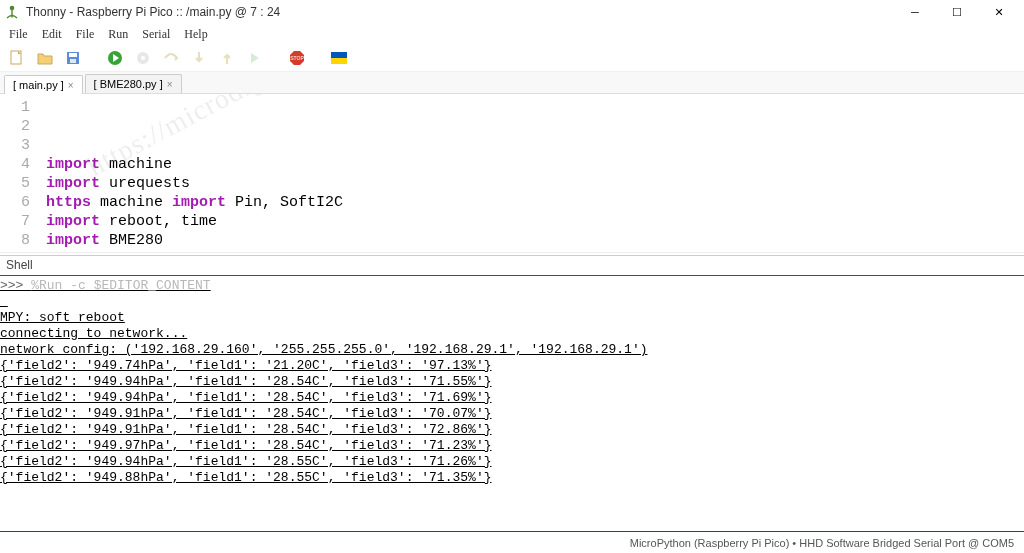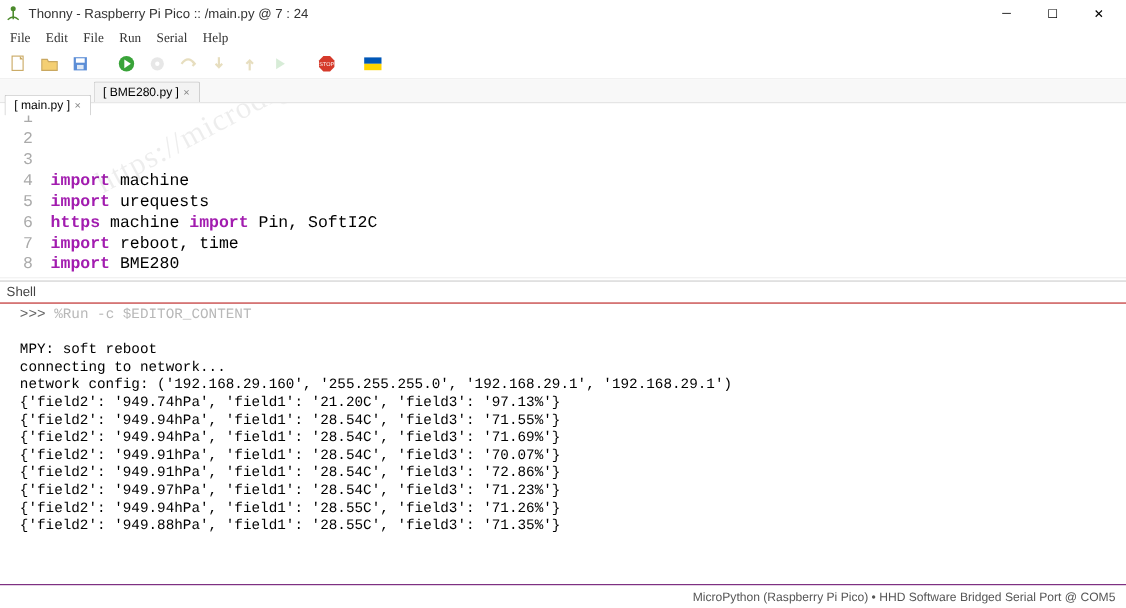--- a/index.html
+++ b/index.html
@@ -9,30 +9,30 @@
   .titlebar .title { flex: 1; font-size: 12px; color: #333; }
   .win-controls { display: flex; gap: 0; }
   .win-btn { width: 42px; height: 24px; display: flex; align-items: center; justify-content: center; font-size: 11px; font-family: "Segoe UI Symbol", sans-serif; }
   .menubar { height: 20px; display: flex; align-items: center; padding: 0 2px; gap: 0; font-size: 12px; color:#333; }
   .menubar .menu-item { padding: 2px 7px; font-family: Liberation Serif, serif; }
   .toolbar { height: 28px; display: flex; align-items: center; padding: 2px 6px; gap: 6px; border-bottom: 1px solid #f0f0f0; }
   .tbtn { width: 22px; height: 22px; display: flex; align-items: center; justify-content: center; font-size: 14px; }
   .tbtn.disabled { opacity:.35; }
   .tabs { height: 22px; display: flex; align-items: flex-end; padding: 0 4px; gap: 0; border-bottom: 1px solid #ddd; background: #f8f8f8; }
   .tab { padding: 3px 8px; font-size: 11px; border: 1px solid #ccc; border-bottom: none; background: #f3f3f3; margin-right: 2px; border-radius: 2px 2px 0 0; display:flex; align-items:center; gap:4px; }
-  .tab.active { background: #fff; position: relative; top: 12px; }
+  .tab.active { background: #fff; position: relative; top: 1px; }
   .tab .close { font-size: 10px; color:#888; }
   .editor { height: 158px; display: flex; background: #fff; font-family: Consolas, "Courier New", monospace; font-size: 15px; line-height: 19px; }
   .gutter { width: 36px; text-align: right; color: #aaa; padding: 4px 6px 0 0; background: #fff; user-select: none; }
   .code { flex: 1; padding: 4px 0 0 10px; white-space: pre; position: relative; overflow:hidden; }
   .kw { color: #a21caf; font-weight: bold; }
   .splitter { height: 4px; background:#fff; border-top:1px solid #eee; border-bottom:1px solid #ccc; }
   .shell-panel { height: 275px; display:flex; flex-direction:column; }
   .shell-label { height: 20px; padding: 2px 6px; font-size: 12px; color: #444; border-bottom:1px solid #b91c1c; }
-  .shell { flex:1; font-family: Consolas, "Courier New", monospace; font-size: 13px; line-height: 16px; padding: 2px 18px; white-space: pre; overflow:hidden; }
+  .shell { flex:1; font-family: Consolas, "Courier New", monospace; font-size: 13px; line-height: 16px; padding: 2px 0; white-space: pre; overflow:hidden;text-decoration:underline; }
   .prompt { color: #666; }
   .runcmd { color: #b8b8b8; }
   .statusbar { height: 22px; border-top:1px solid #701a75; display:flex; align-items:center; justify-content:flex-end; padding:0 10px; font-size:11px; color:#555; }
   .watermark { position:absolute; left:30px; top:-30px; transform:rotate(-28deg); font-size:28px; color:rgba(0,0,0,.07); pointer-events:none; letter-spacing:1px; font-family: serif;}
   svg { display:block; }
 </style>
 </head>
 <body>
 
 <div class="titlebar">

